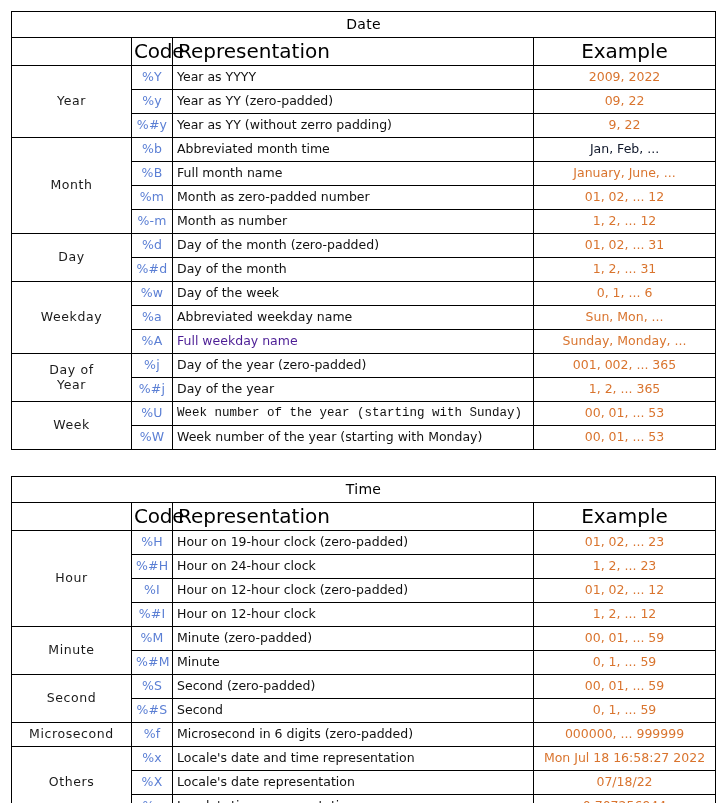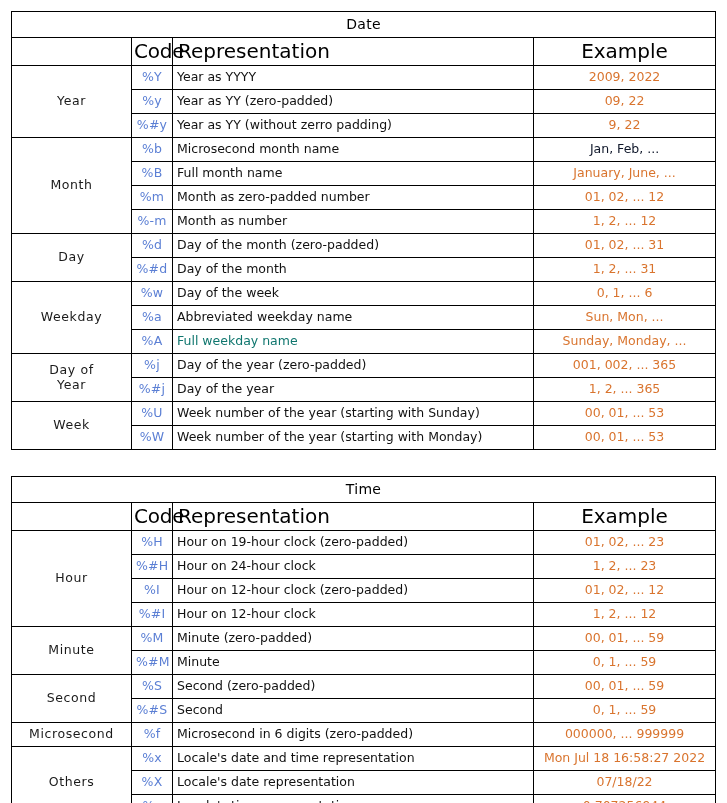--- a/index.html
+++ b/index.html
@@ -126,21 +126,21 @@
             <td class="ex-cell" style="color: rgb(217, 116, 46);">09, 22</td>
           </tr>
           <tr class="data-row">
             <td class="code-cell" style="color: rgb(91, 127, 212);">%#y</td>
             <td class="repr-cell" style="color: rgb(17, 17, 17);">Year as YY (without zerro padding)</td>
             <td class="ex-cell" style="color: rgb(217, 116, 46);">9, 22</td>
           </tr>
           <tr class="data-row">
             <td class="group-cell" rowspan="4">Month</td>
             <td class="code-cell" style="color: rgb(91, 127, 212);">%b</td>
-            <td class="repr-cell" style="color: rgb(17, 17, 17);">Microsecond month name</td>
+            <td class="repr-cell" style="color: rgb(17, 17, 17);">Abbreviated month time</td>
             <td class="ex-cell" style="color: #0f172a;">Jan, Feb, ...</td>
           </tr>
           <tr class="data-row">
             <td class="code-cell" style="color: rgb(91, 127, 212);">%B</td>
             <td class="repr-cell" style="color: rgb(17, 17, 17);">Full month name</td>
             <td class="ex-cell" style="color: rgb(217, 116, 46);">January, June, ...</td>
           </tr>
           <tr class="data-row">
             <td class="code-cell" style="color: rgb(91, 127, 212);">%m</td>
             <td class="repr-cell" style="color: rgb(17, 17, 17);">Month as zero-padded number</td>
@@ -168,38 +168,38 @@
             <td class="repr-cell" style="color: rgb(17, 17, 17);">Day of the week</td>
             <td class="ex-cell" style="color: rgb(217, 116, 46);">0, 1, ... 6</td>
           </tr>
           <tr class="data-row">
             <td class="code-cell" style="color: rgb(91, 127, 212);">%a</td>
             <td class="repr-cell" style="color: rgb(17, 17, 17);">Abbreviated weekday name</td>
             <td class="ex-cell" style="color: rgb(217, 116, 46);">Sun, Mon, ...</td>
           </tr>
           <tr class="data-row">
             <td class="code-cell" style="color: rgb(91, 127, 212);">%A</td>
-            <td class="repr-cell" style="color: #0f766e;">Full weekday name</td>
+            <td class="repr-cell" style="color: #4c1d95;">Full weekday name</td>
             <td class="ex-cell" style="color: rgb(217, 116, 46);">Sunday, Monday, ...</td>
           </tr>
           <tr class="data-row">
             <td class="group-cell" rowspan="2">Day of<br>Year</td>
             <td class="code-cell" style="color: rgb(91, 127, 212);">%j</td>
             <td class="repr-cell" style="color: rgb(17, 17, 17);">Day of the year (zero-padded)</td>
             <td class="ex-cell" style="color: rgb(217, 116, 46);">001, 002, ... 365</td>
           </tr>
           <tr class="data-row">
             <td class="code-cell" style="color: rgb(91, 127, 212);">%#j</td>
             <td class="repr-cell" style="color: rgb(17, 17, 17);">Day of the year</td>
             <td class="ex-cell" style="color: rgb(217, 116, 46);">1, 2, ... 365</td>
           </tr>
           <tr class="data-row">
             <td class="group-cell" rowspan="2">Week</td>
             <td class="code-cell" style="color: rgb(91, 127, 212);">%U</td>
-            <td class="repr-cell" style="color: rgb(17, 17, 17);">Week number of the year (starting with Sunday)</td>
+            <td class="repr-cell" style="color: rgb(17, 17, 17); font-family: Liberation Mono, monospace;">Week number of the year (starting with Sunday)</td>
             <td class="ex-cell" style="color: rgb(217, 116, 46);">00, 01, ... 53</td>
           </tr>
           <tr class="data-row">
             <td class="code-cell" style="color: rgb(91, 127, 212);">%W</td>
             <td class="repr-cell" style="color: rgb(17, 17, 17);">Week number of the year (starting with Monday)</td>
             <td class="ex-cell" style="color: rgb(217, 116, 46);">00, 01, ... 53</td>
           </tr>
         </tbody>
       </table>
       <table class="fmt">

